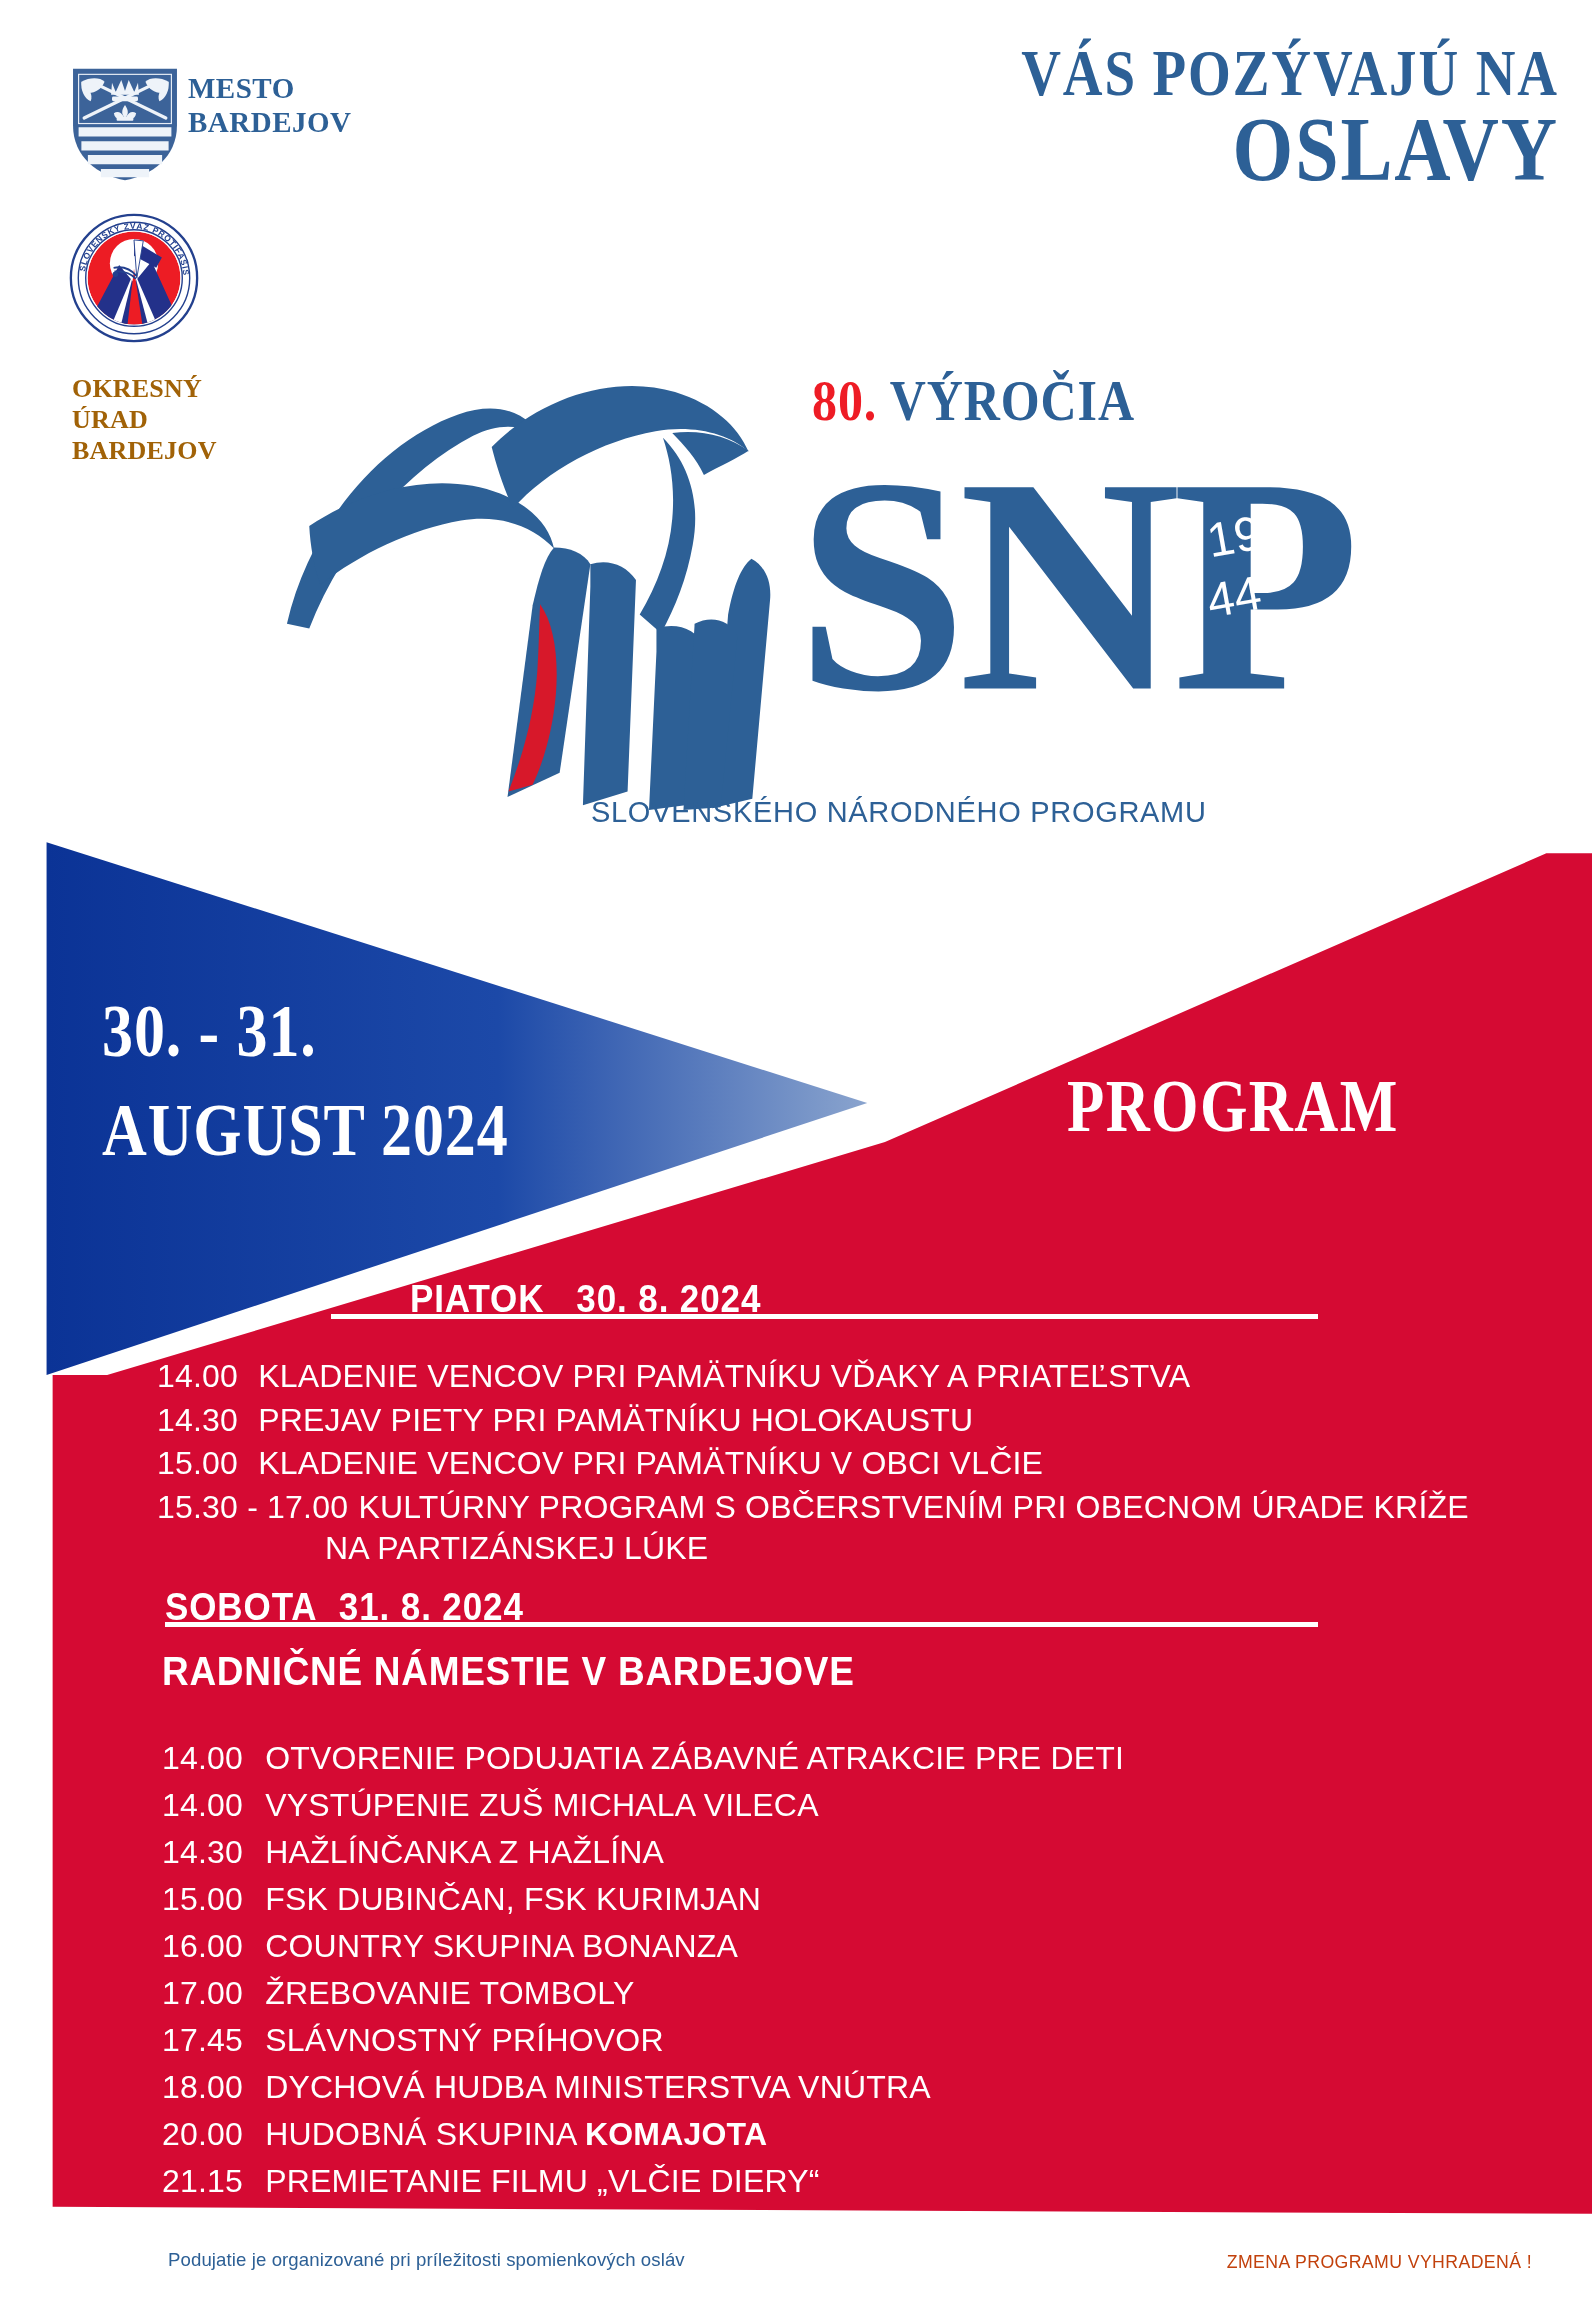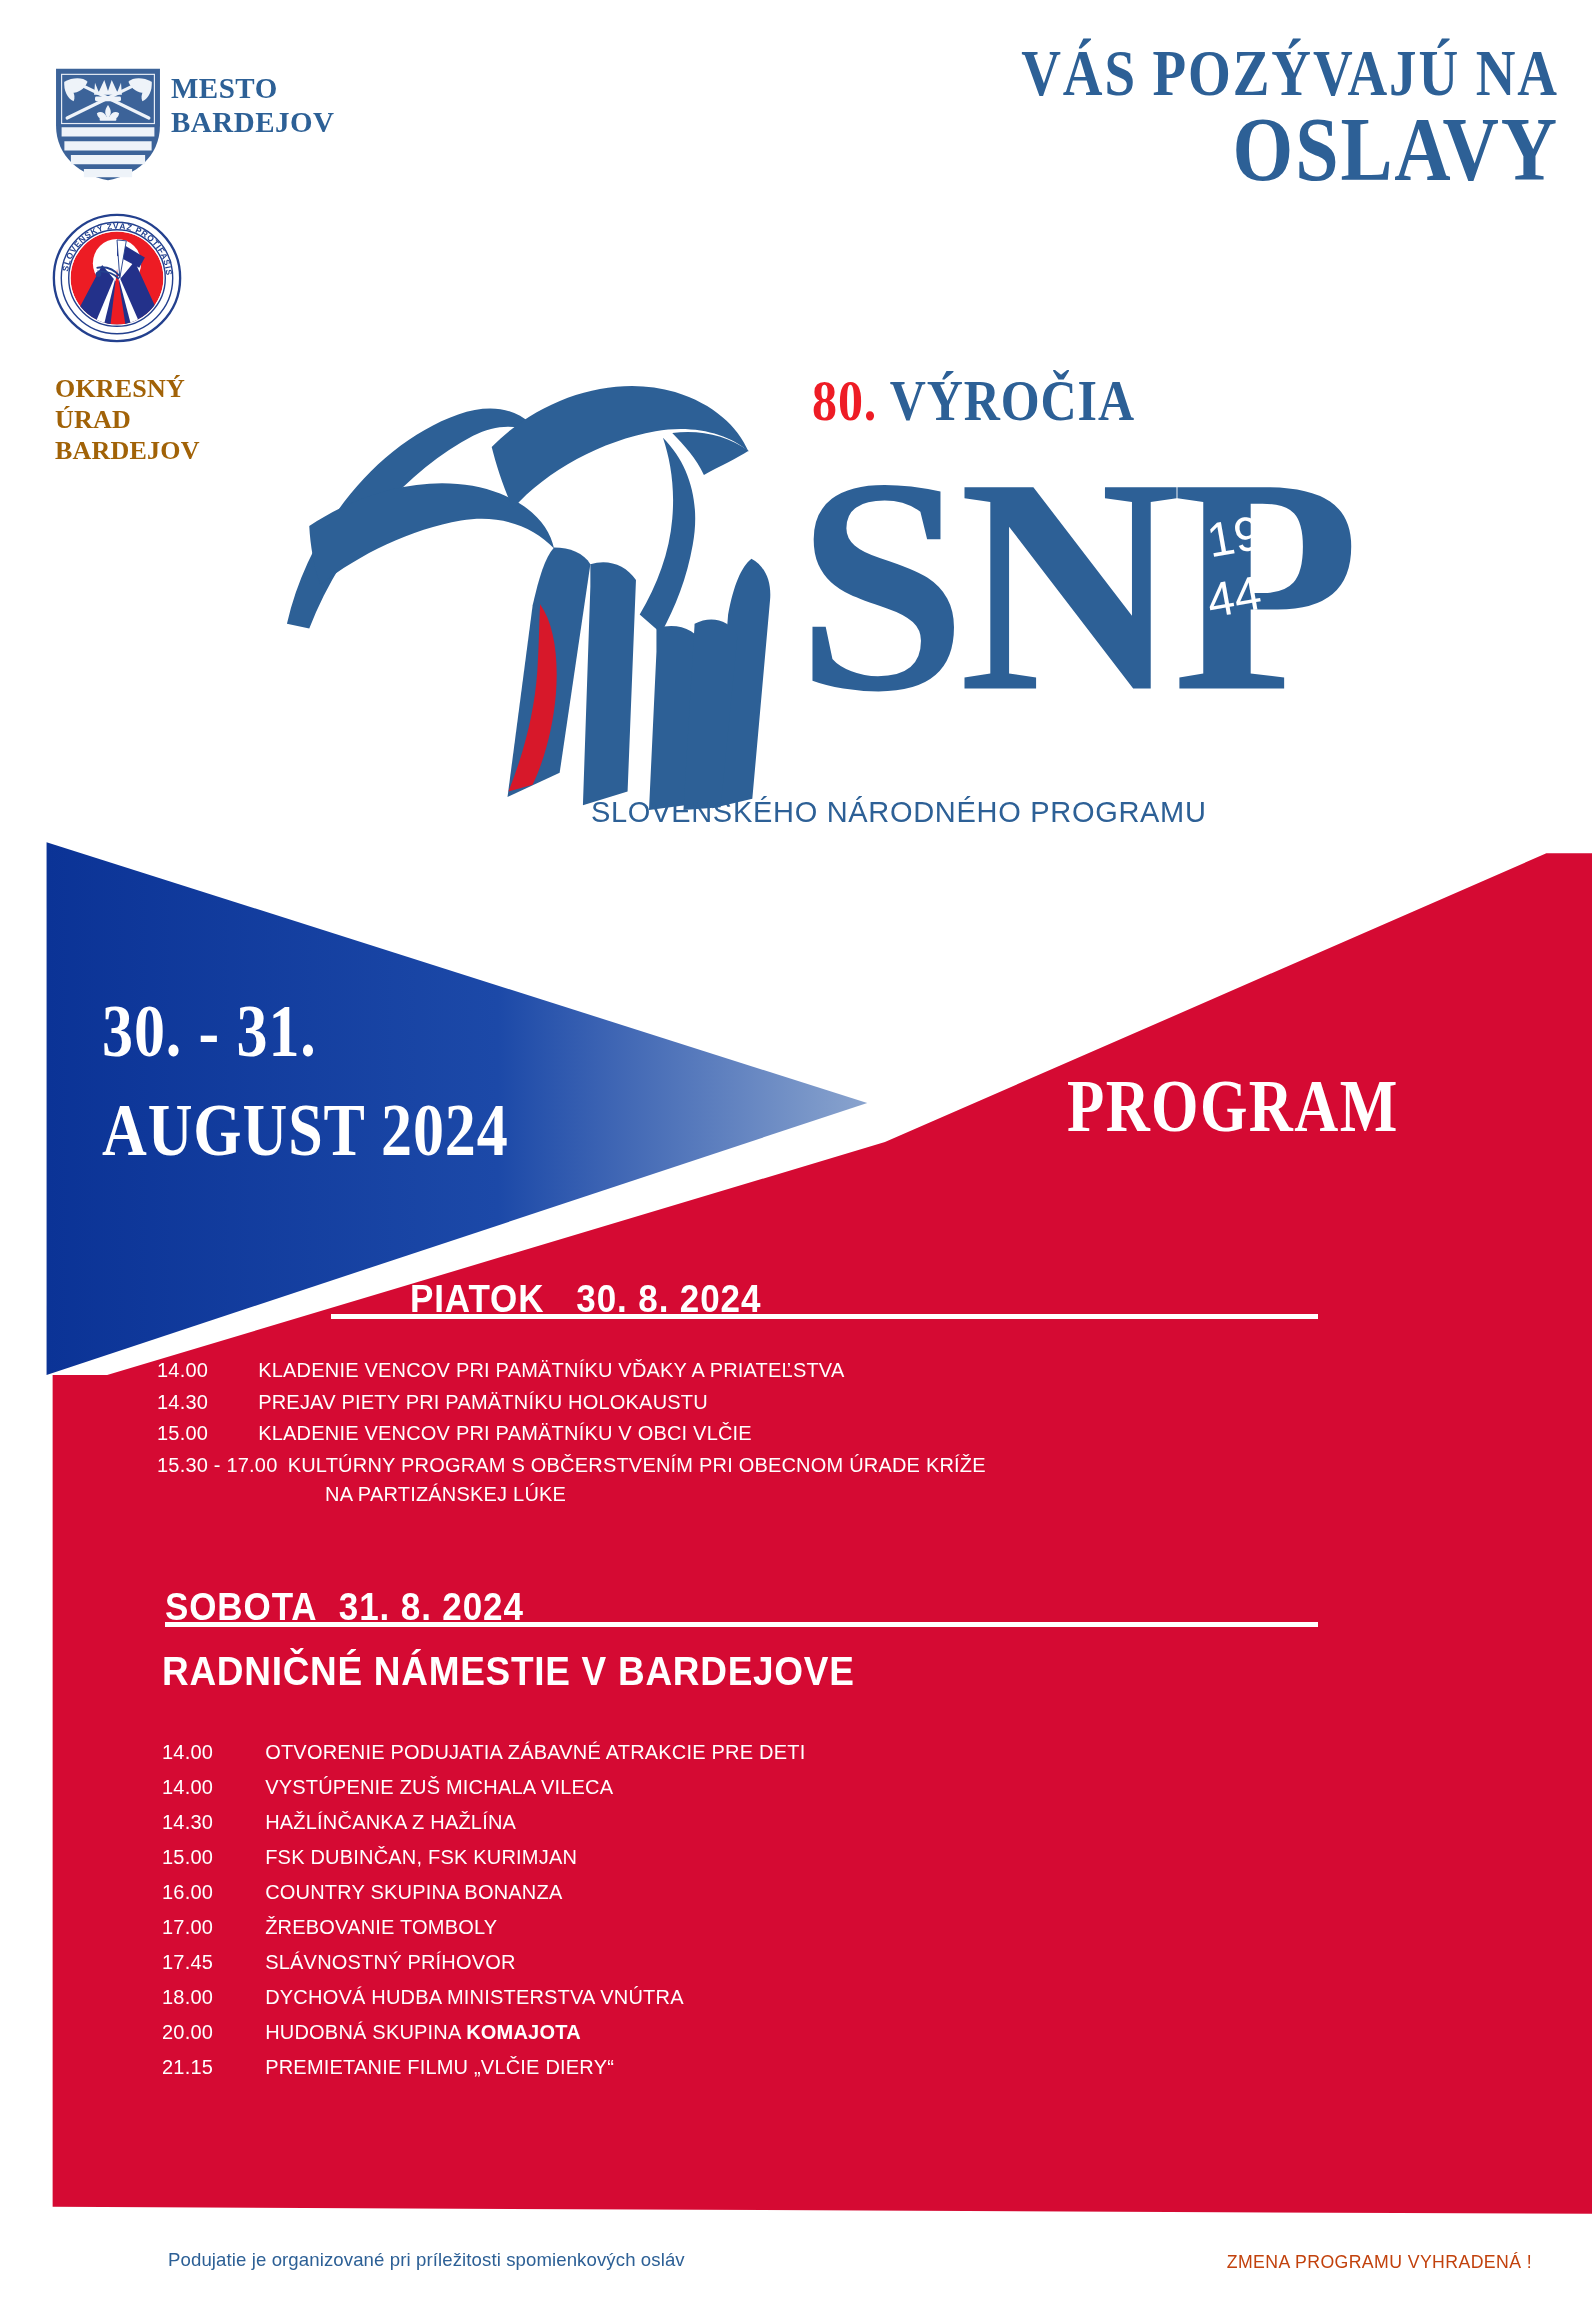--- a/index.html
+++ b/index.html
@@ -7,21 +7,21 @@
 
   #poster {
     position:relative;
     width:1592px;
     height:2307px;
     background:#ffffff;
     overflow:hidden;
   }
 
   
-  .logo-block { position:absolute; left:0; top:0; width:652px; height:466px;padding-left:40px; }
+  .logo-block { position:absolute; left:17px; top:0; width:652px; height:466px;padding-left:40px; }
 
   .shield-wrap { position:absolute; left:52px; top:66px; width:112px; height:116px; }
   .mesto-text {
     position:absolute; left:171px; top:71px;
     font-family:"Liberation Serif", serif;
     font-weight:bold; font-size:29px; line-height:1.18;
     color:#2D6096; letter-spacing:0.5px;
   }
   .seal-wrap { position:absolute; left:52px; top:213px; width:130px; height:130px; }
   .okresny-text {
@@ -117,21 +117,21 @@
     letter-spacing:0.7px; white-space:nowrap;
     transform:scaleY(1.1); transform-origin:left top;
   }
 
   .prog-list { position:absolute; color:#ffffff; }
   #friday-list { left:157px; top:1360px; }
   #saturday-list { left:162px; top:1742px; }
 
   .prog-row {
     display:flex; align-items:flex-start;
-    font-size:20px; letter-spacing:0.2px;
+    font-size:32px; letter-spacing:0.2px;
     line-height:1.0; white-space:nowrap;
   }
   #friday-list .prog-row { margin-bottom:11.6px; }
   #saturday-list .prog-row { margin-bottom:15px; }
 
   .prog-time { flex:0 0 auto; }
   #friday-list .prog-time  { min-width:91px; }
   #saturday-list .prog-time{ min-width:93px; }
   .prog-desc { flex:0 0 auto; padding-left:10.2px; }
   .prog-cont { padding-left:168px; margin-top:-2.8px; }

